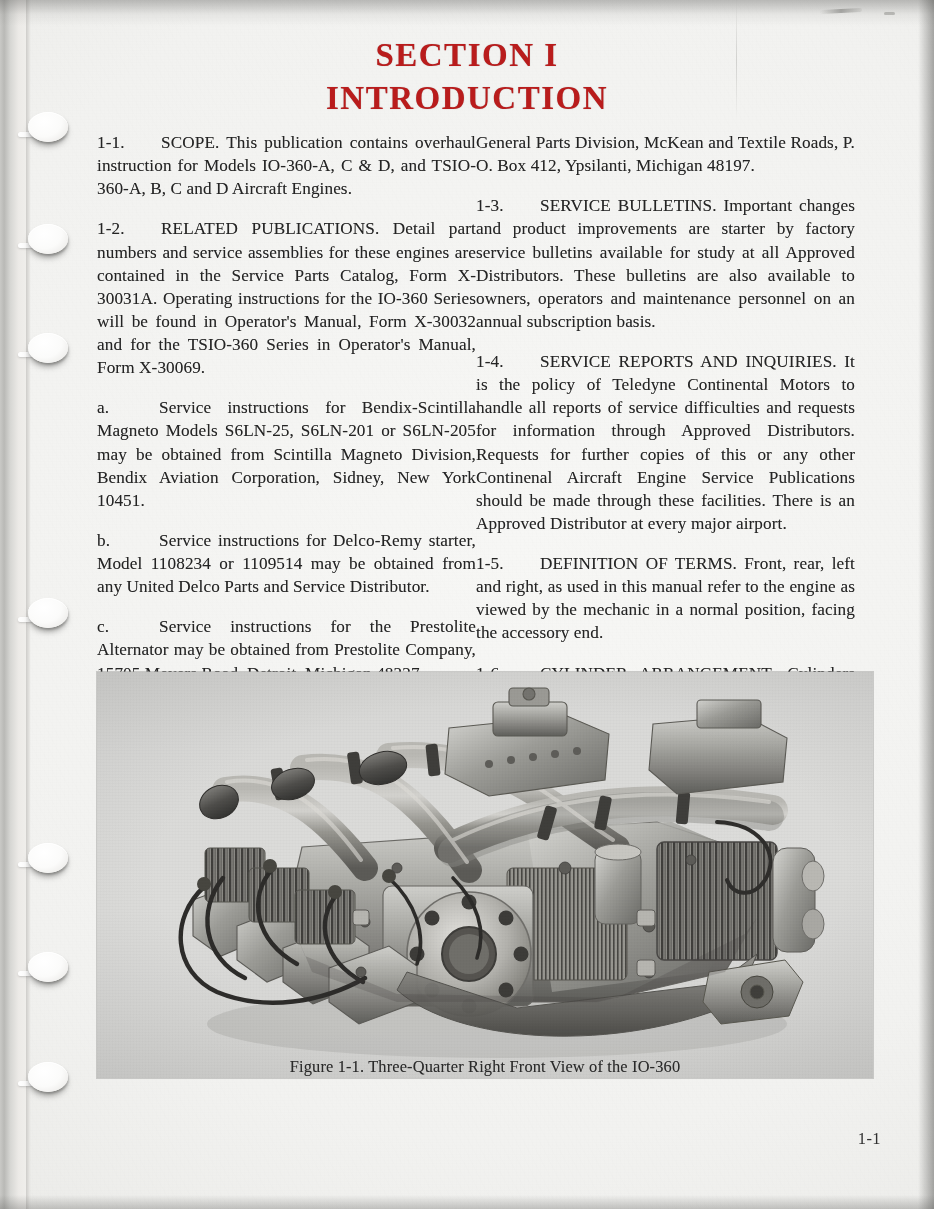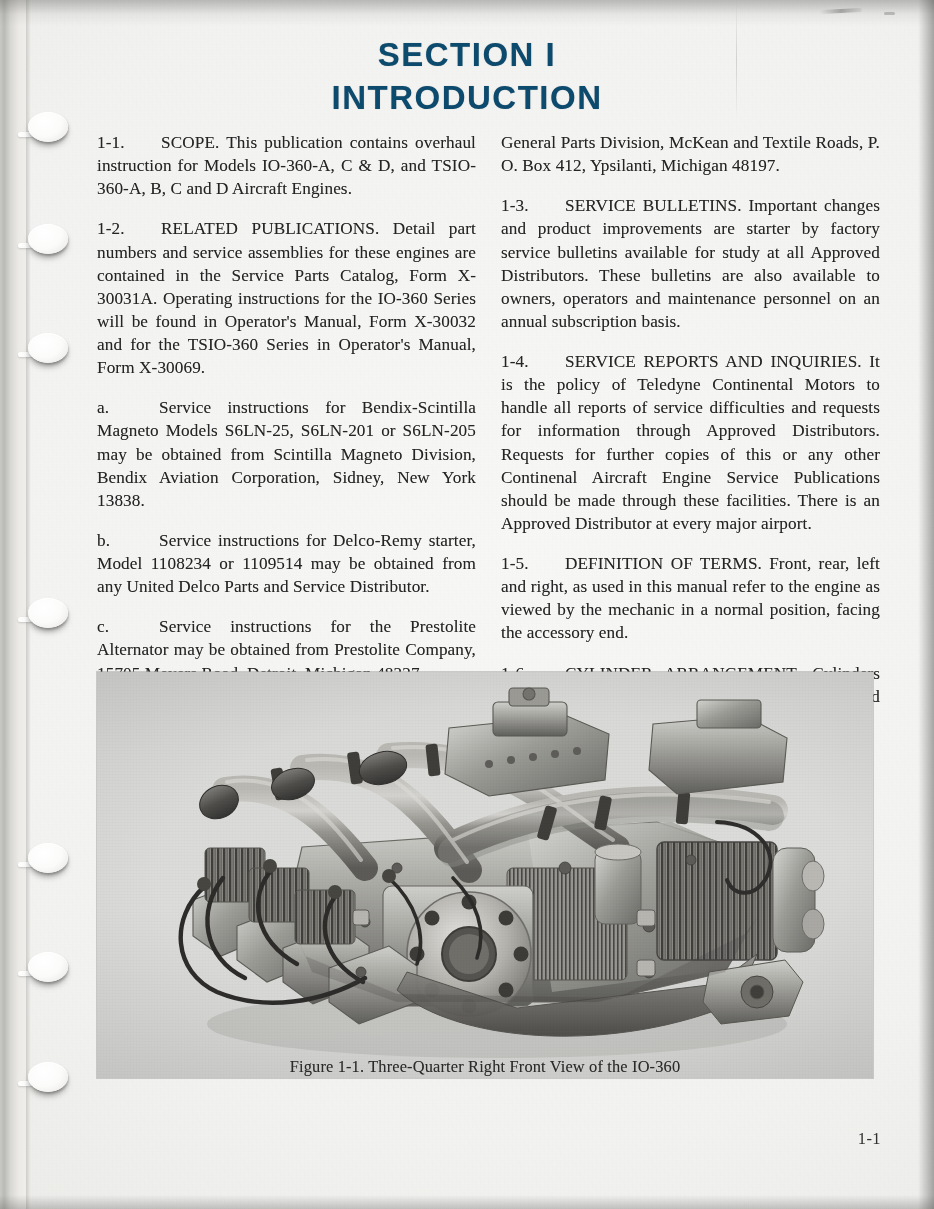--- a/index.html
+++ b/index.html
@@ -84,38 +84,37 @@
     box-shadow: 0 1px 2px rgba(110,110,108,.3);
   }
 
   
   .head-wrap {
     position: absolute;
     left: 0; right: 0; top: 36px;
     text-align: center;
   }
   .sec-title, .sec-sub {
-    font-family: Liberation Sans, sans-serif;
+    font-family: Liberation Serif, serif;
     font-weight: 700;
-    color: #0c4a6e;
+    color: #b91c1c;
     letter-spacing: 1.5px;
     line-height: 1.18;
     text-shadow: 0 0 1px rgba(60,60,60,.35);
   }
   .sec-title { font-size: 33px; }
   .sec-sub   { font-size: 33px; margin-top: 4px; }
 
   
   .cols {
     position: absolute;
     left: 97px;
     top: 131px;
     width: 784px;
     display: flex;
-    gap: 25px;
   }
   .col { width: 379px; }
   .col p {
     margin: 0 0 17px 0;
     font-size: 17.2px;
     line-height: 1.345;
     text-align: justify;
     text-justify: inter-word;
     letter-spacing: .1px;
     color: #242424;
@@ -244,21 +243,21 @@
   <div class="cols">
 
     <div class="col">
       <p>
         <span class="lbl lbl-num">1-1.</span><span>SCOPE. This publication contains overhaul instruction for Models IO-360-A, C &amp; D, and TSIO-360-A, B, C and D Aircraft Engines.</span>
       </p>
       <p>
         <span class="lbl lbl-num">1-2.</span><span>RELATED PUBLICATIONS. Detail part numbers and service assemblies for these engines are contained in the Service Parts Catalog, Form X-30031A. Operating instructions for the IO-360 Series will be found in Operator's Manual, Form X-30032 and for the TSIO-360 Series in Operator's Manual, Form X-30069.</span>
       </p>
       <p>
-        <span class="lbl lbl-ltr">a.</span><span>Service instructions for Bendix-Scintilla Magneto Models S6LN-25, S6LN-201 or S6LN-205 may be obtained from Scintilla Magneto Division, Bendix Aviation Corporation, Sidney, New York 13838.</span>
+        <span class="lbl lbl-ltr">a.</span><span>Service instructions for Bendix-Scintilla Magneto Models S6LN-25, S6LN-201 or S6LN-205 may be obtained from Scintilla Magneto Division, Bendix Aviation Corporation, Sidney, New York 10451.</span>
       </p>
       <p>
         <span class="lbl lbl-ltr">b.</span><span>Service instructions for Delco-Remy starter, Model 1108234 or 1109514 may be obtained from any United Delco Parts and Service Distributor.</span>
       </p>
       <p>
         <span class="lbl lbl-ltr">c.</span><span>Service instructions for the Prestolite Alternator may be obtained from Prestolite Company, 15705 Meyers Road, Detroit, Michigan 48227.</span>
       </p>
       <p>
         <span class="lbl lbl-ltr">d.</span><span>Service instructions for the Ford Alternator may be obtained from Ford Motor Company,</span>
       </p>

